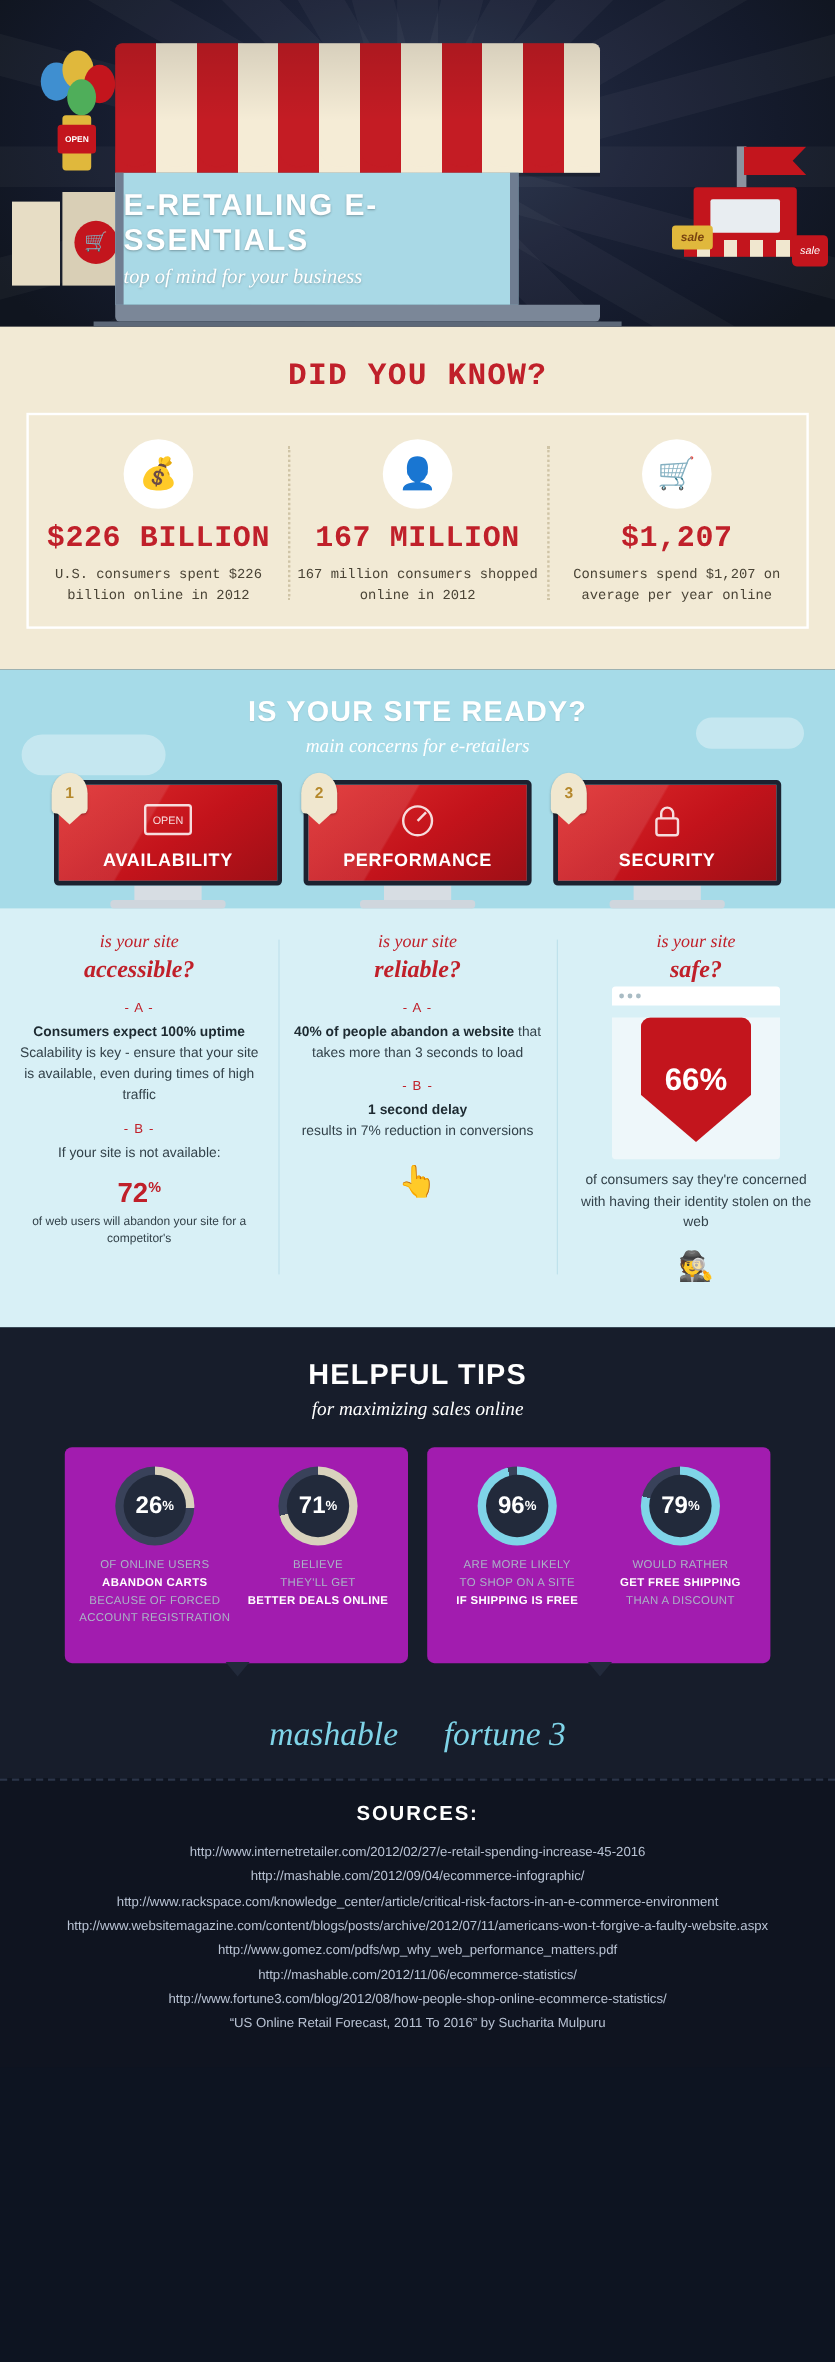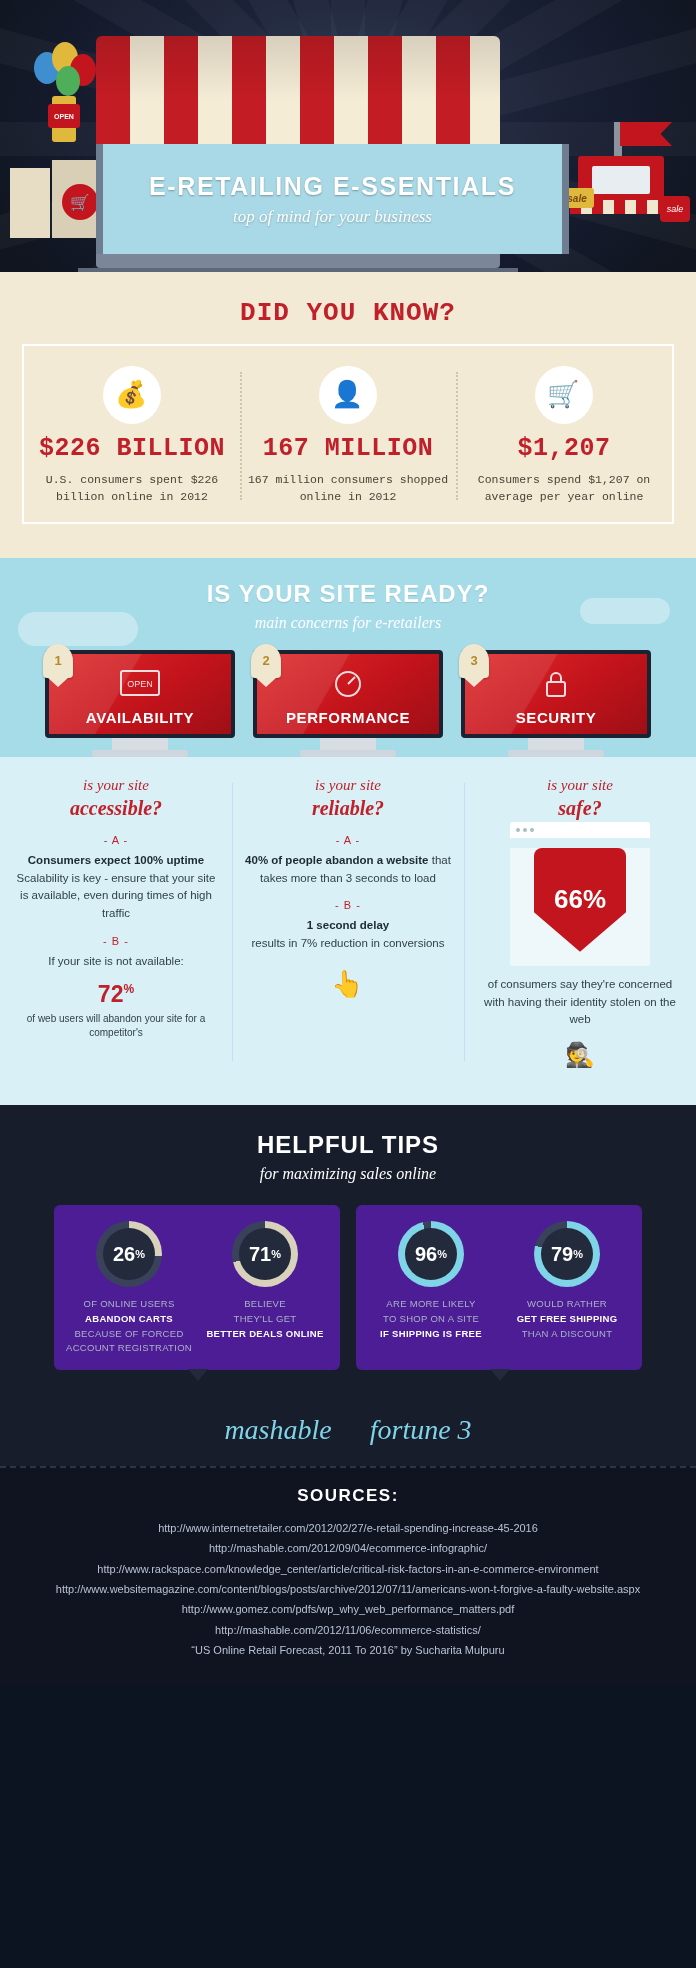--- a/index.html
+++ b/index.html
@@ -40,24 +40,24 @@
     background: repeating-linear-gradient(90deg, #c41c24 0 34px, #f5ecd6 34px 68px);
     -webkit-mask-image: radial-gradient(circle 17px at 17px 0, transparent 17px, #000 18px);
     mask-image: radial-gradient(circle 17px at 17px 0, transparent 17px, #000 18px);
     -webkit-mask-size: 34px 22px; mask-size: 34px 22px;
   }
   .awning-shade {
     position: absolute; inset: 0;
     background: linear-gradient(180deg, rgba(0,0,0,0.12), rgba(0,0,0,0) 60%);
   }
   .screen {
-    position: relative; width: 473px; height: 110px;
+    position: relative; width: 336px; height: 110px;
     background: #a9d9e6;
     border-left: 7px solid #6f7d91; border-right: 7px solid #6f7d91;
-    display: flex; flex-direction: column; align-items: center; justify-content: center;
+    display: flex; flex-direction: column; justify-content: center;
   }
   .screen-title {
     color: #fff; font-size: 25px; letter-spacing: 1.6px; font-weight: bold;
     text-shadow: 0 1px 2px rgba(0,0,0,0.3);
   }
   .screen-sub {
     color: #fff; font-style: italic; font-family: "Liberation Serif", serif;
     font-size: 17px; margin-top: 6px; text-shadow: 0 1px 2px rgba(0,0,0,0.25);
   }
   .laptop-base {
@@ -179,21 +179,21 @@
   }
   .dot { width: 4px; height: 4px; border-radius: 50%; background: #a9bcc4; }
   .browserbody { width: 140px; margin: 0 auto; background: #eef7fa; border-radius: 0 0 3px 3px; padding-bottom: 6px; }
 
   
   .tips { background: #171d2b; padding: 26px 0 20px; }
   .tips h2 { text-align: center; color: #fff; font-size: 24px; letter-spacing: 1px; font-weight: bold; }
   .tips .sub { text-align: center; color: #fff; font-style: italic; font-family: "Liberation Serif", serif; font-size: 16px; margin-top: 6px; }
   .tip-groups { display: flex; justify-content: center; gap: 16px; margin-top: 22px; }
   .tip-group {
-    background: #4c1d95; border-radius: 6px; padding: 16px 10px 14px;
+    background: #a21caf; border-radius: 6px; padding: 16px 10px 29px;
     display: flex; gap: 6px; position: relative;
   }
   .tip-group::after {
     content: ""; position: absolute; bottom: -11px; left: 50%; margin-left: -9px;
     border-left: 10px solid transparent; border-right: 10px solid transparent;
     border-top: 12px solid #222a3b;
   }
   .tip { width: 130px; text-align: center; }
   .ring {
     width: 66px; height: 66px; border-radius: 50%; margin: 0 auto 10px;
@@ -499,16 +499,17 @@
   </div>
 
   <div class="sources">
     <h3>SOURCES:</h3>
     <div class="src">http://www.internetretailer.com/2012/02/27/e-retail-spending-increase-45-2016</div>
     <div class="src">http://mashable.com/2012/09/04/ecommerce-infographic/</div>
     <div class="src">http://www.rackspace.com/knowledge_center/article/critical-risk-factors-in-an-e-commerce-environment</div>
     <div class="src">http://www.websitemagazine.com/content/blogs/posts/archive/2012/07/11/americans-won-t-forgive-a-faulty-website.aspx</div>
     <div class="src">http://www.gomez.com/pdfs/wp_why_web_performance_matters.pdf</div>
     <div class="src">http://mashable.com/2012/11/06/ecommerce-statistics/</div>
+    <div class="src">http://www.fortune3.com/blog/2012/08/how-people-shop-online-ecommerce-statistics/</div>
     <div class="src">“US Online Retail Forecast, 2011 To 2016” by Sucharita Mulpuru</div>
   </div>
 
 </div>
 
 </body></html>

